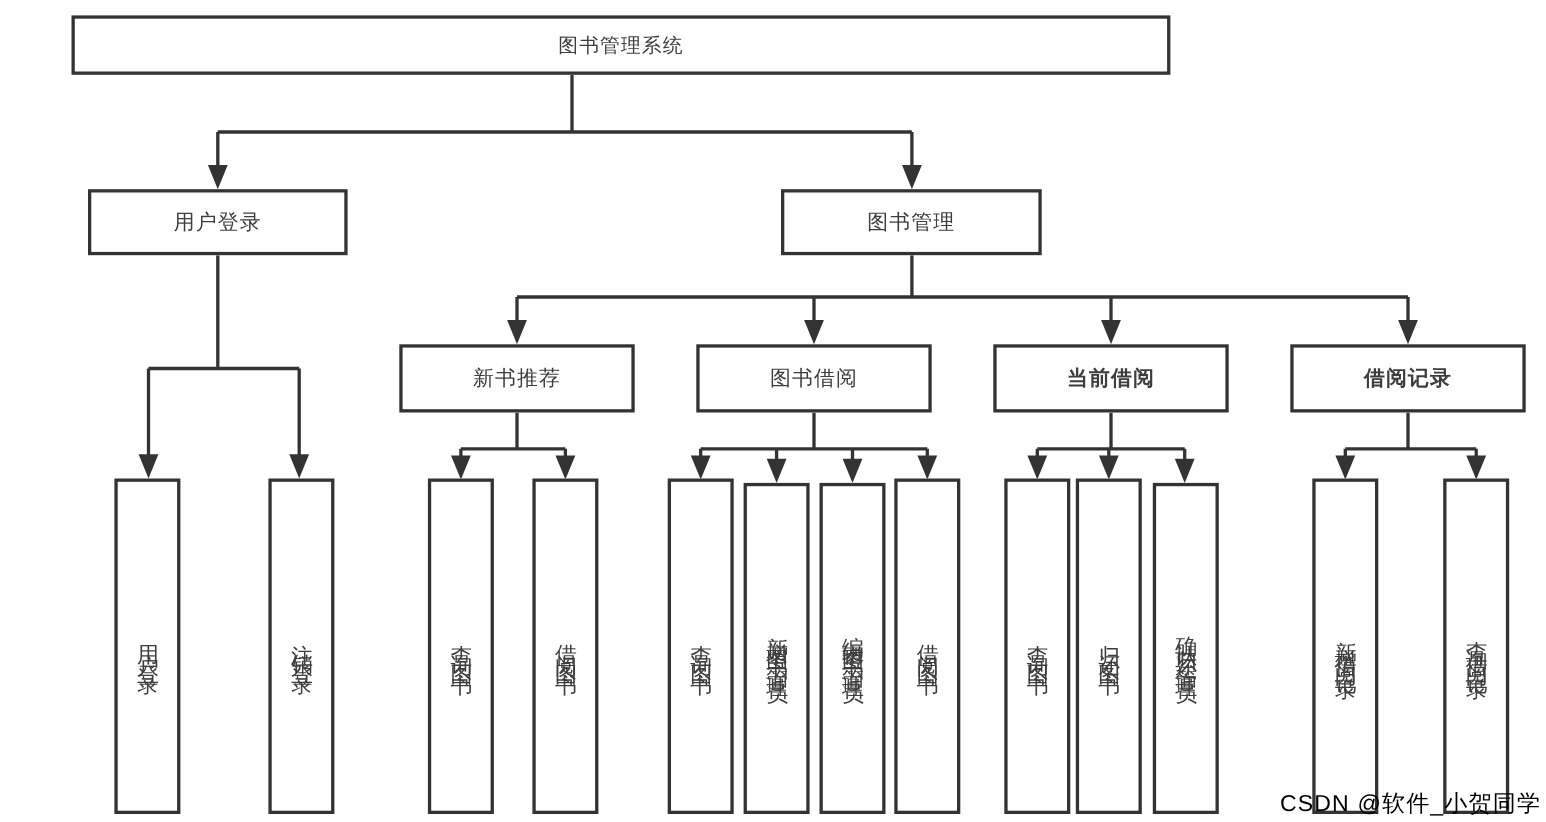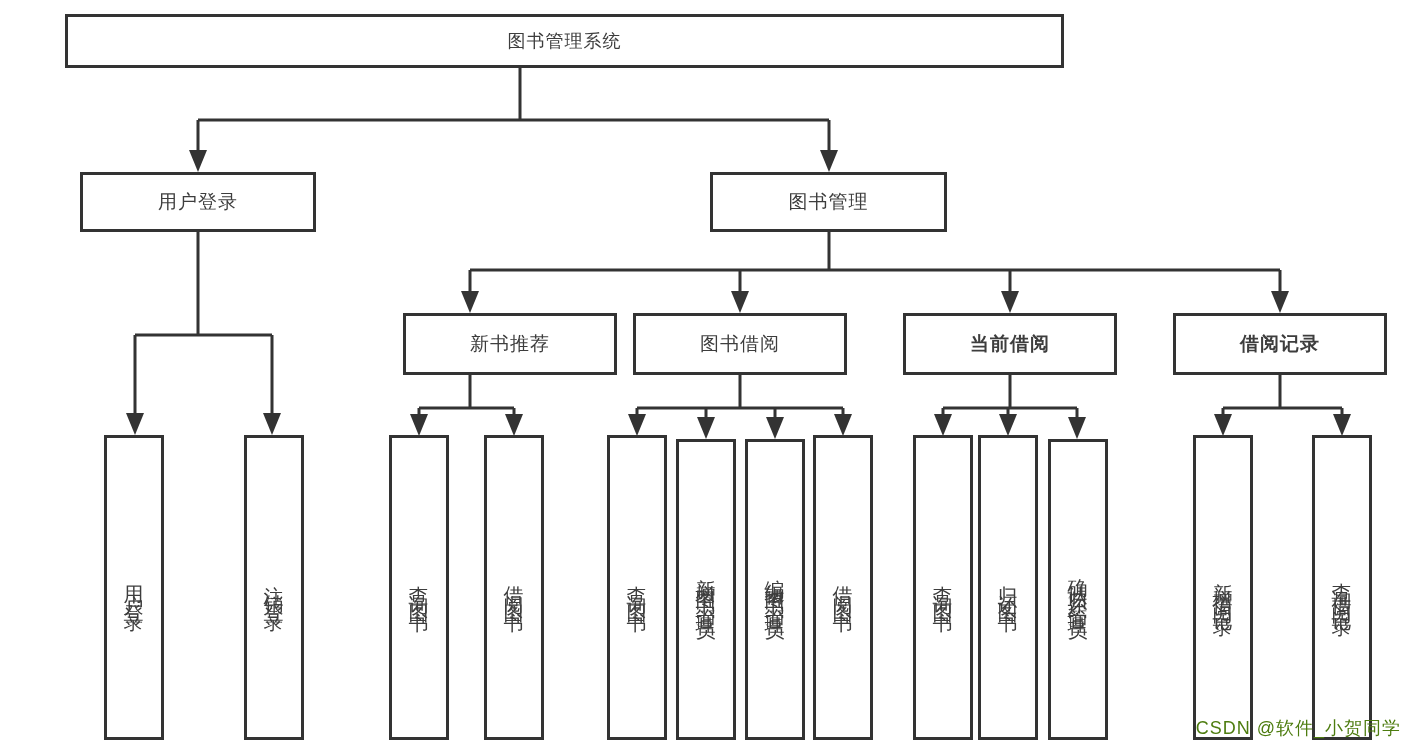--- a/index.html
+++ b/index.html
@@ -15,21 +15,21 @@
     border:3px solid #333333; background:#ffffff;
     display:flex; align-items:center; justify-content:center;
     color:#3d3d3d; font-size:19px; letter-spacing:1px; white-space:nowrap;
   }
   .vnode span {
     writing-mode:vertical-rl; text-orientation:mixed;
     letter-spacing:9px; font-size:20px; line-height:1; white-space:nowrap;
   }
   .watermark {
     position:absolute; right:4px; top:716px;
-    font-size:18px; color:#4d7c0f; letter-spacing:1px;
+    font-size:21px; color:#000000; letter-spacing:1px;
   }
 </style>
 </head>
 <body>
 
 <div class="canvas">
 
   <svg class="connectors" viewBox="0 0 1405 747" xmlns="http://www.w3.org/2000/svg">
 
     <g>
@@ -84,21 +84,21 @@
     <span>图书管理系统</span>
   </div>
 
   <div class="node" style="left:80px; top:172px; width:236px; height:60px;">
     <span>用户登录</span>
   </div>
   <div class="node" style="left:710px; top:172px; width:237px; height:60px;text-align:right;">
     <span>图书管理</span>
   </div>
 
-  <div class="node" style="left:363px; top:313px; width:214px; height:62px;margin-left:40px;">
+  <div class="node" style="left:363px; top:313px; width:214px; height:62px;">
     <span>新书推荐</span>
   </div>
   <div class="node" style="left:633px; top:313px; width:214px; height:62px;">
     <span>图书借阅</span>
   </div>
   <div class="node" style="left:903px; top:313px; width:214px; height:62px;font-weight:bold;">
     <span>当前借阅</span>
   </div>
   <div class="node" style="left:1173px; top:313px; width:214px; height:62px;font-weight:bold;">
     <span>借阅记录</span>

